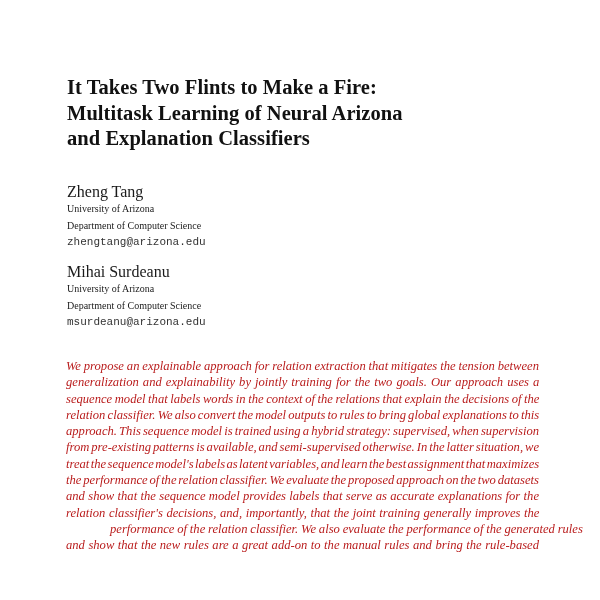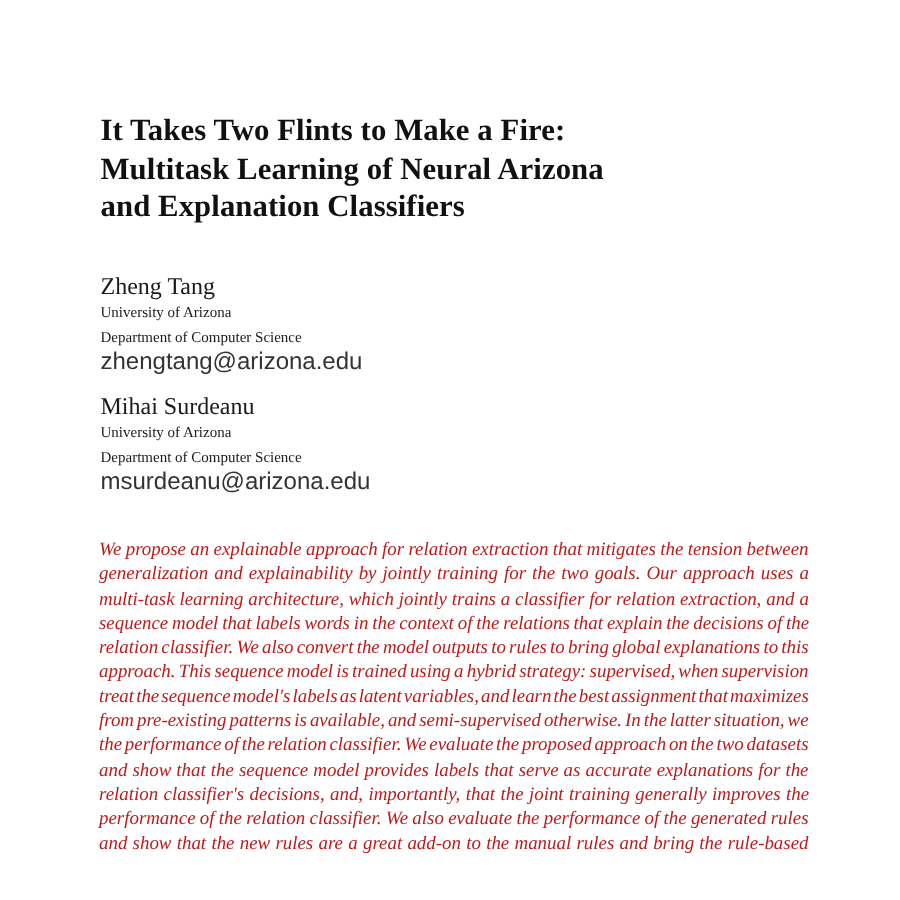--- a/index.html
+++ b/index.html
@@ -50,22 +50,22 @@
       white-space: nowrap;
     }
     .author-line {
       display: block;
       font-size: 10px;
       line-height: 16.5px;
       white-space: nowrap;
     }
     .author-email {
       display: block;
-      font-family: Liberation Sans, sans-serif;
-      font-size: 16px;
+      font-family: Liberation Mono, monospace;
+      font-size: 11px;
       line-height: 16px;
       white-space: nowrap;
       color: #333;
     }
 
     .abstract {
       position: absolute;
       left: 66px;
       top: 358px;
       width: 473px;
@@ -108,26 +108,25 @@
   <div class="author author-2">
     <span class="author-name">Mihai Surdeanu</span>
     <span class="author-line">University of Arizona</span>
     <span class="author-line">Department of Computer Science</span>
     <span class="author-email">msurdeanu@arizona.edu</span>
   </div>
 
   <div class="abstract">
     <span class="abstract-line" style="display: block; white-space: nowrap; word-spacing: -0.25px;">We propose an explainable approach for relation extraction that mitigates the tension between</span>
     <span class="abstract-line" style="display: block; white-space: nowrap; word-spacing: 0.923077px;">generalization and explainability by jointly training for the two goals. Our approach uses a</span>
-    <span class="abstract-line" style="display: block; white-space: nowrap; word-spacing: 0.0833333px;">multi-task learning architecture, which jointly trains a classifier for relation extraction, and a</span>
     <span class="abstract-line" style="display: block; white-space: nowrap; word-spacing: -0.5625px;">sequence model that labels words in the context of the relations that explain the decisions of the</span>
     <span class="abstract-line" style="display: block; white-space: nowrap; word-spacing: -1px;">relation classifier. We also convert the model outputs to rules to bring global explanations to this</span>
     <span class="abstract-line" style="display: block; white-space: nowrap; word-spacing: -1px;">approach. This sequence model is trained using a hybrid strategy: supervised, when supervision</span>
+    <span class="abstract-line" style="display: block; white-space: nowrap; word-spacing: -1.16667px;">from pre-existing patterns is available, and semi-supervised otherwise. In the latter situation, we</span>
     <span class="abstract-line" style="display: block; white-space: nowrap; word-spacing: -1.71429px;">treat the sequence model's labels as latent variables, and learn the best assignment that maximizes</span>
-    <span class="abstract-line" style="display: block; white-space: nowrap; word-spacing: -1.16667px;">from pre-existing patterns is available, and semi-supervised otherwise. In the latter situation, we</span>
     <span class="abstract-line" style="display: block; white-space: nowrap; word-spacing: -1.28571px;">the performance of the relation classifier. We evaluate the proposed approach on the two datasets</span>
     <span class="abstract-line" style="display: block; white-space: nowrap; word-spacing: 0.214286px;">and show that the sequence model provides labels that serve as accurate explanations for the</span>
     <span class="abstract-line" style="display: block; white-space: nowrap; word-spacing: 0.454545px;">relation classifier's decisions, and, importantly, that the joint training generally improves the</span>
-    <span class="abstract-line" style="display: block; white-space: nowrap; word-spacing: -0.307692px;">performance of the relation classifier. We also evaluate the performance of the generated rules</span>
+    <span class="abstract-line" style="display: block; white-space: nowrap; word-spacing: -0.307692px; margin-left: 44px;">performance of the relation classifier. We also evaluate the performance of the generated rules</span>
     <span class="abstract-line" style="display: block; white-space: nowrap; word-spacing: 0.352941px;">and show that the new rules are a great add-on to the manual rules and bring the rule-based</span>
   </div>
 
 </div>
 
 </body></html>

